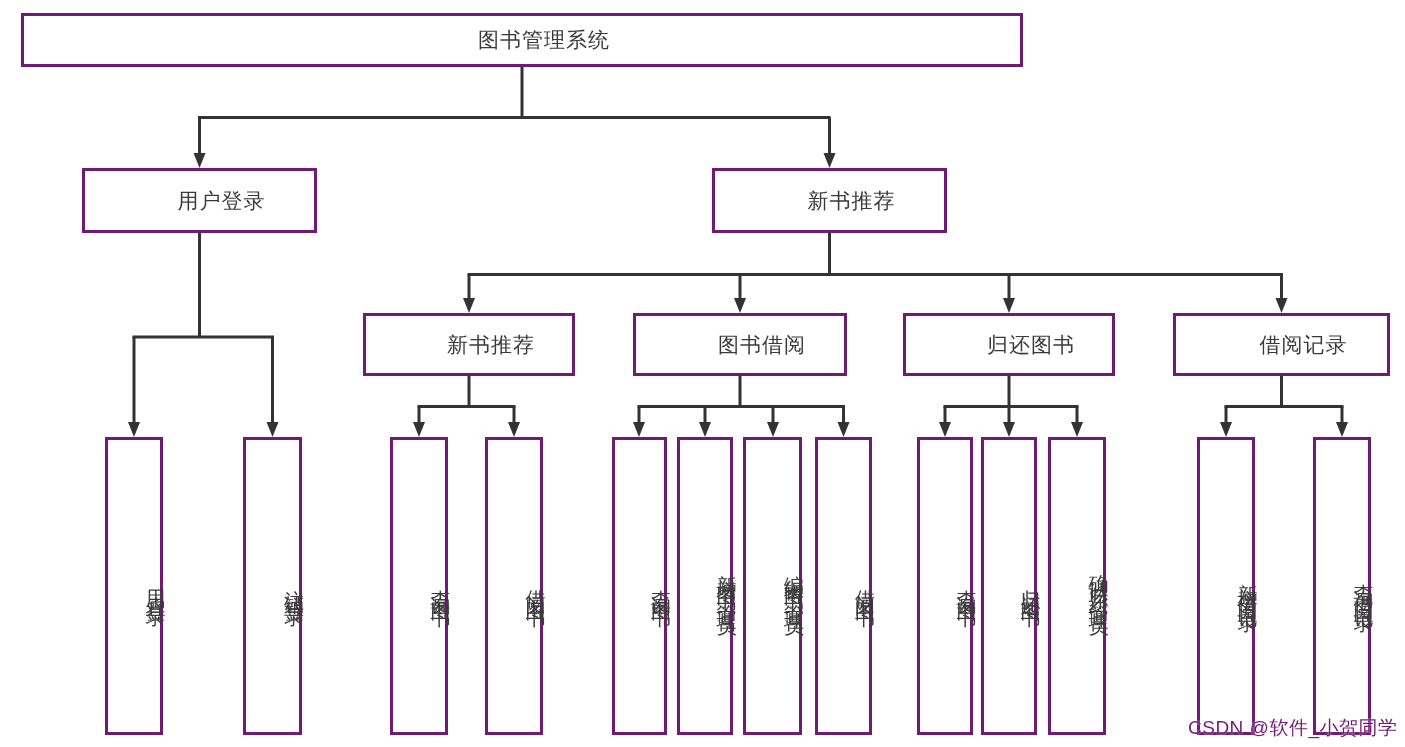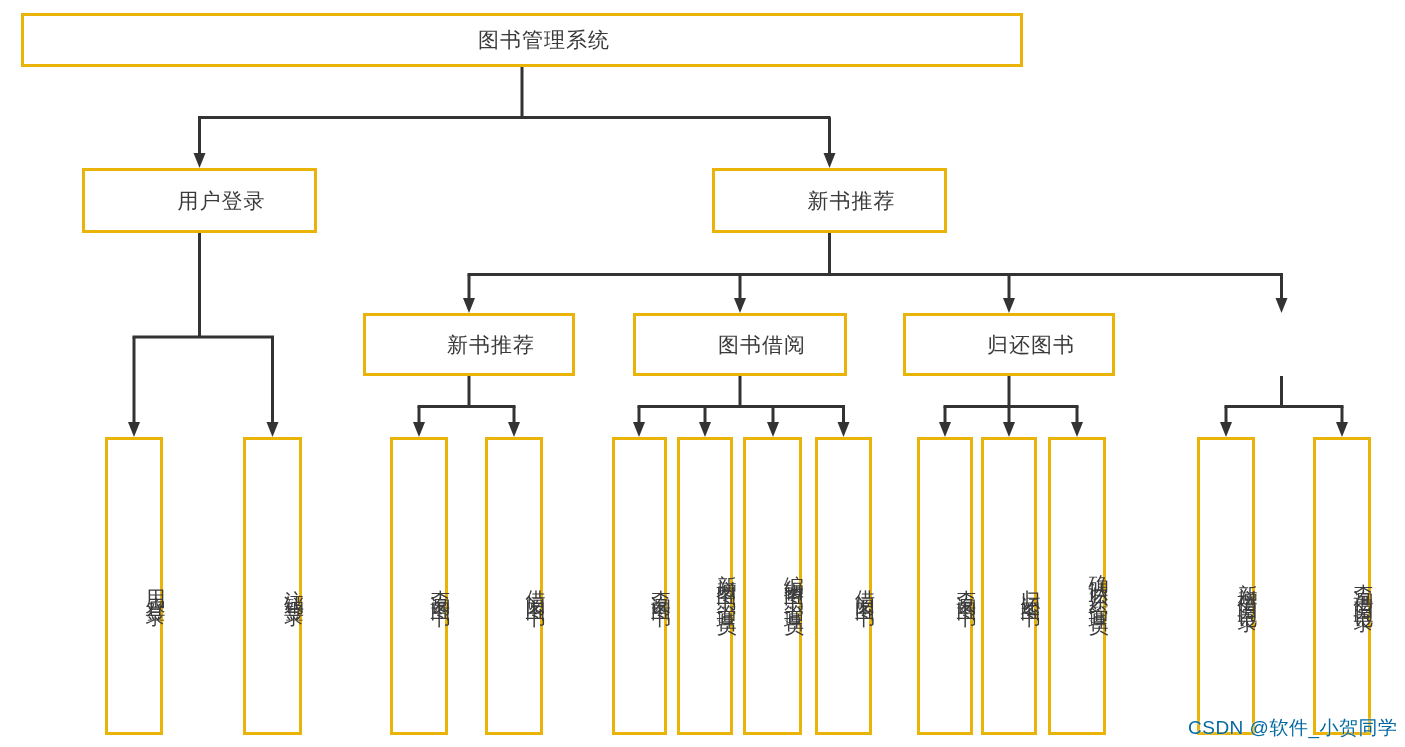--- a/index.html
+++ b/index.html
@@ -4,31 +4,31 @@
 <style>
   html,body{margin:0;padding:0;background:#ffffff;}
   #canvas{
     position:relative;width:1405px;height:747px;background:#ffffff;overflow:hidden;
     font-family:"Liberation Sans","DejaVu Sans",sans-serif;color:#3a3a3a;
   }
   #wires{position:absolute;left:0;top:0;width:1405px;height:747px;}
   #wires line{stroke:#333333;stroke-width:3;}
   #wires polygon{fill:#333333;}
   .box{
-    position:absolute;box-sizing:border-box;border:3px solid #eab308;background:#ffffff;
+    position:absolute;box-sizing:border-box;border:3px solid #701a75;background:#ffffff;
     display:flex;align-items:center;justify-content:center;
     font-size:21px;letter-spacing:1px;white-space:nowrap;padding-left:44px;
   }
   .leaf{
     writing-mode:vertical-lr;text-orientation:mixed;
     font-size:20px;letter-spacing:6px;line-height:1;white-space:normal;
   }
   .watermark{
     position:absolute;left:1188px;top:715px;z-index:6;
-    font-size:19px;letter-spacing:0.5px;color:#0369a1;
+    font-size:19px;letter-spacing:0.5px;color:#701a75;
     text-shadow:0 0 2px rgba(255,255,255,0.9);
   }
 </style>
 </head>
 <body>
 
 <div id="canvas">
 
   <svg id="wires" viewBox="0 0 1405 747" xmlns="http://www.w3.org/2000/svg">
     <g>
@@ -104,20 +104,21 @@
   <div class="box" style="left:82px;top:168px;width:235px;height:65px;">用户登录</div>
 
   <div class="box" style="left:712px;top:168px;width:235px;height:65px;">新书推荐</div>
 
   <div class="box" style="left:363px;top:313px;width:212px;height:63px;">新书推荐</div>
 
   <div class="box" style="left:633px;top:313px;width:214px;height:63px;">图书借阅</div>
 
   <div class="box" style="left:903px;top:313px;width:212px;height:63px;">归还图书</div>
 
+  <div class="box" style="left:1173px;top:313px;width:217px;height:63px;">借阅记录</div>
 
   <div class="box leaf" style="left:105px;top:437px;width:58px;height:298px;">用户登录</div>
 
   <div class="box leaf" style="left:243px;top:437px;width:59px;height:298px;">注销登录</div>
 
   <div class="box leaf" style="left:390px;top:437px;width:58px;height:298px;">查询图书</div>
 
   <div class="box leaf" style="left:485px;top:437px;width:58px;height:298px;">借阅图书</div>
 
   <div class="box leaf" style="left:612px;top:437px;width:55px;height:298px;">查询图书</div>

